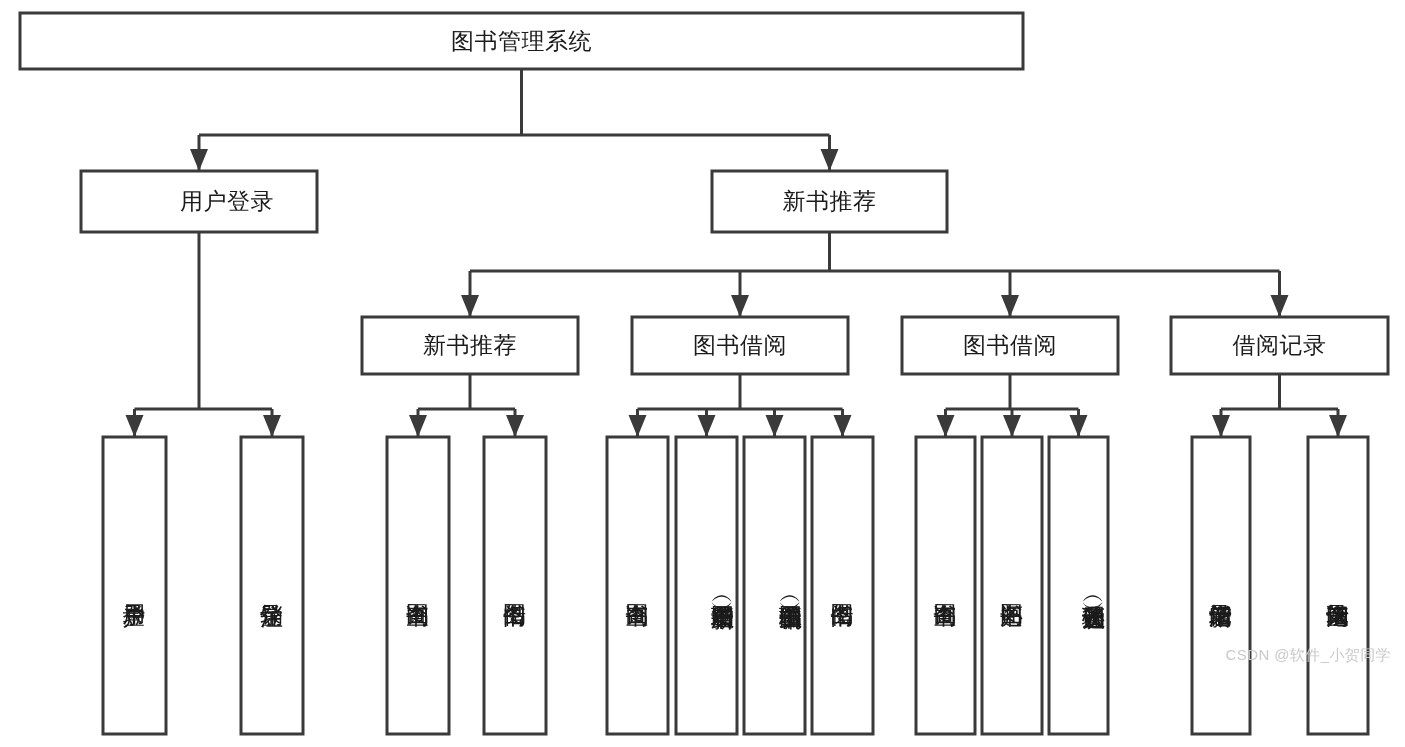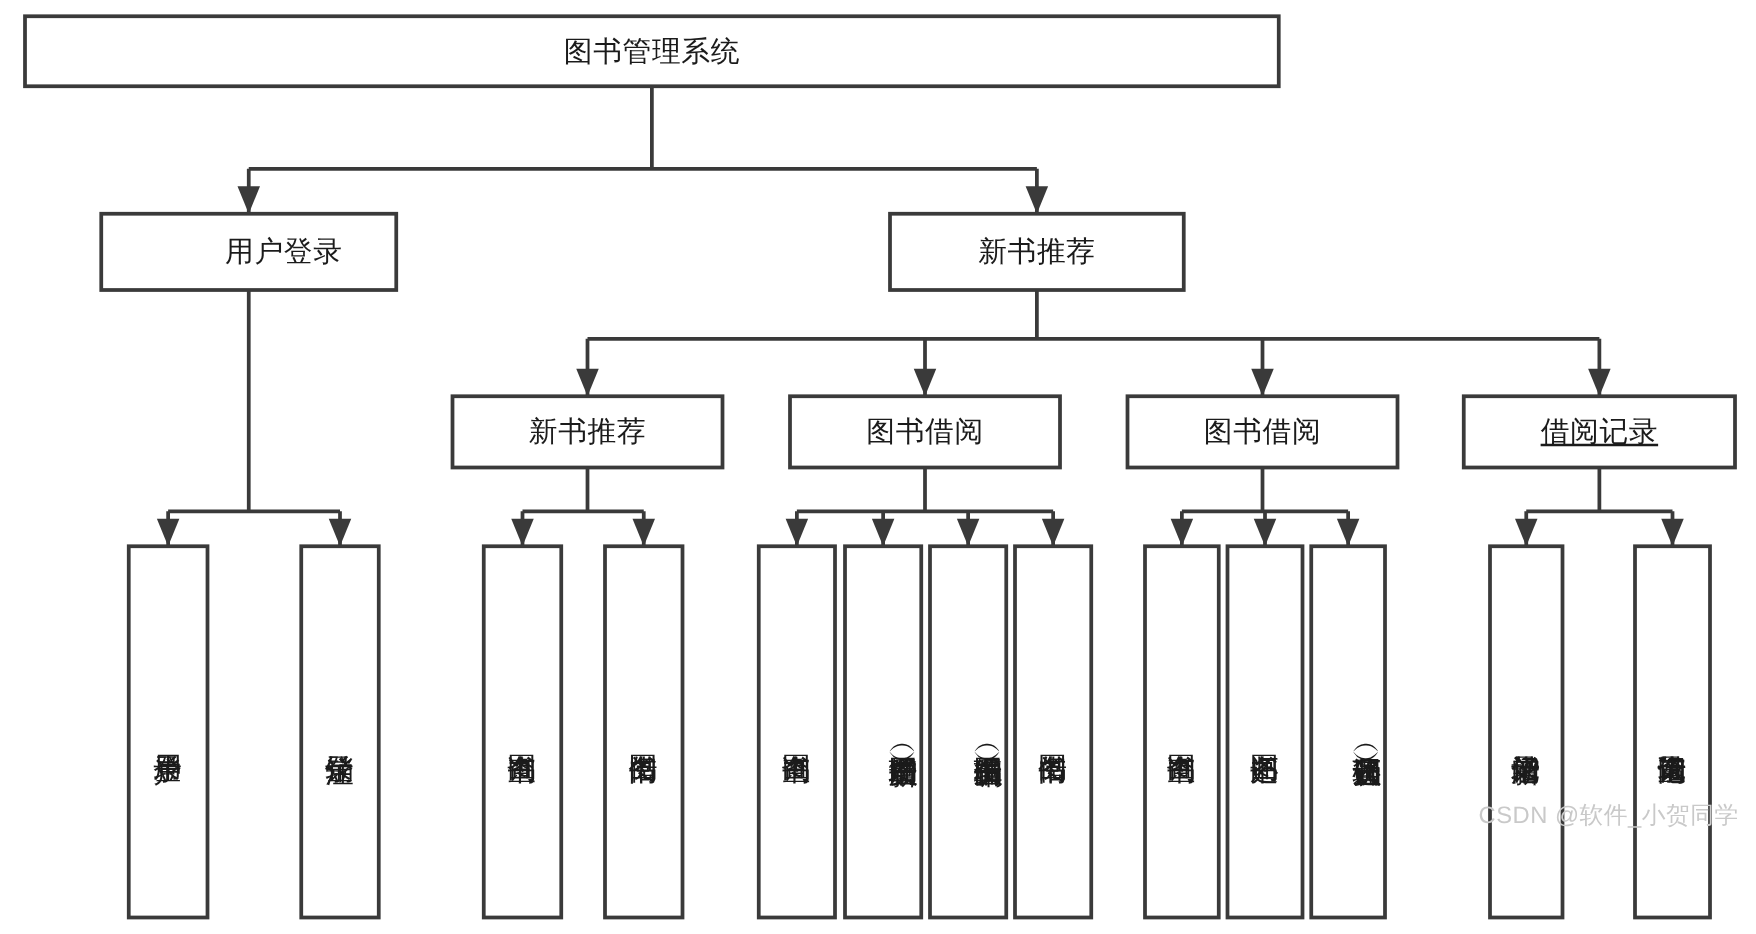--- a/index.html
+++ b/index.html
@@ -66,21 +66,21 @@
     pointer-events: none;
   }
   .node-label-v.center-v {
     align-items: center;
   }
   .watermark {
     position: absolute;
     right: 14px;
     bottom: 6px;
     color: #c9c9c9;
-    font-size: 19px;
+    font-size: 15px;
     letter-spacing: 0.4px;
     white-space: nowrap;
     user-select: none;
   }
 </style>
 </head>
 <body>
 
 <div id="diagram-root">
   <svg class="diagram-canvas" viewBox="0 0 1405 747">
@@ -161,21 +161,21 @@
         <rect x="1308" y="437" width="60" height="297" class="node-rect"></rect>
       </g>
   </svg>
   <div id="labels-layer">
       <div class="node-label-h" style="left: 20px; top: 13px; width: 1003px; height: 56px;">图书管理系统</div>
       <div class="node-label-h" style="left: 81px; top: 171px; width: 236px; height: 61px; padding-left: 28px;">用户登录</div>
       <div class="node-label-h" style="left: 712px; top: 171px; width: 235px; height: 61px;">新书推荐</div>
       <div class="node-label-h" style="left: 362px; top: 317px; width: 216px; height: 57px; font-family: Liberation Mono, monospace;">新书推荐</div>
       <div class="node-label-h" style="left: 632px; top: 317px; width: 216px; height: 57px;">图书借阅</div>
       <div class="node-label-h" style="left: 902px; top: 317px; width: 216px; height: 57px;">图书借阅</div>
-      <div class="node-label-h" style="left: 1171px; top: 317px; width: 217px; height: 57px; text-decoration: underline;">借阅记录</div>
+      <div class="node-label-h" style="left: 1171px; top: 317px; width: 217px; height: 57px;">借阅记录</div>
       <div class="node-label-v center-v" style="left: 103px; top: 437px; width: 63px; height: 297px;">用户登录</div>
       <div class="node-label-v center-v" style="left: 241px; top: 437px; width: 62px; height: 297px;">注销登录</div>
       <div class="node-label-v center-v" style="left: 387px; top: 437px; width: 62px; height: 297px;">查询图书</div>
       <div class="node-label-v center-v" style="left: 484px; top: 437px; width: 62px; height: 297px;">借阅图书</div>
       <div class="node-label-v center-v" style="left: 607px; top: 437px; width: 61px; height: 297px;">查询图书</div>
       <div class="node-label-v" style="left: 676px; top: 445px; width: 61px; height: 285px;">新增图书（管理员）</div>
       <div class="node-label-v" style="left: 744px; top: 445px; width: 61px; height: 285px;">编辑图书（管理员）</div>
       <div class="node-label-v center-v" style="left: 812px; top: 437px; width: 61px; height: 297px;">借阅图书</div>
       <div class="node-label-v center-v" style="left: 916px; top: 437px; width: 59px; height: 297px;">查询图书</div>
       <div class="node-label-v center-v" style="left: 982px; top: 437px; width: 60px; height: 297px;">归还图书</div>

